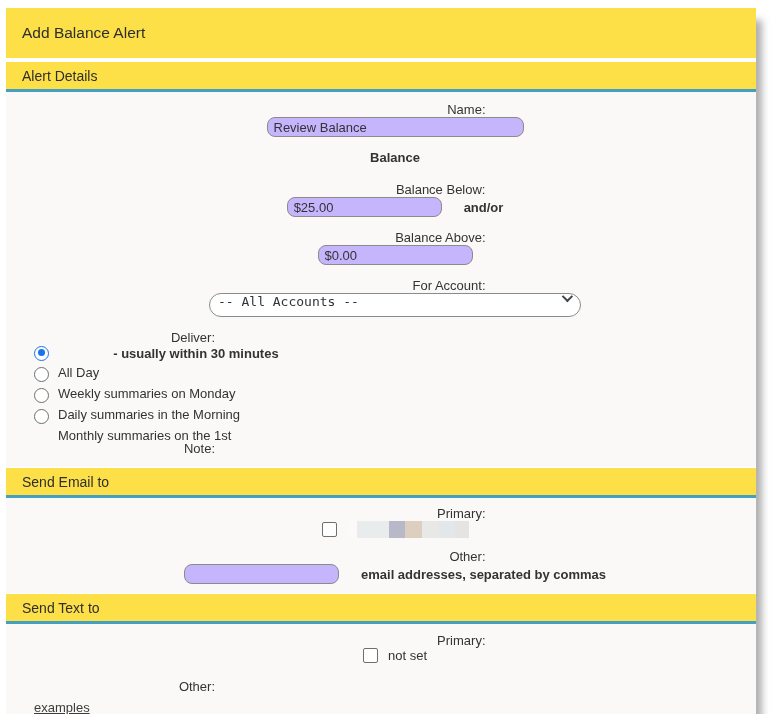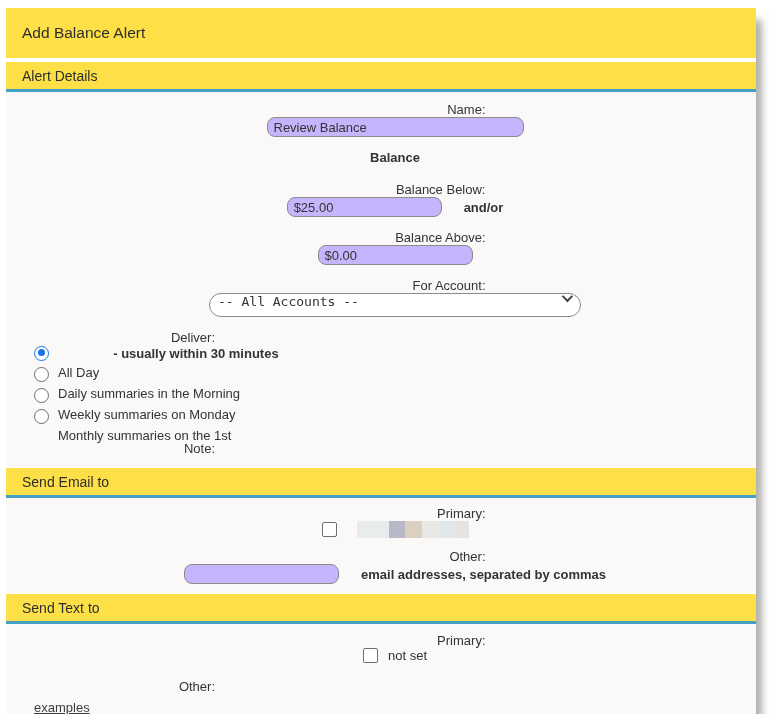--- a/index.html
+++ b/index.html
@@ -145,25 +145,25 @@
       <div class="lbl">Deliver:</div>
       <div class="field">
         <div class="radio-group">
           <div class="radio-row">
             <span class="radio checked"></span>
             <span class="radio-label">All Day</span>
             <span class="radio-suffix">- usually within 30 minutes</span>
           </div>
           <div class="radio-row">
             <span class="radio"></span>
+            <span class="radio-label">Weekly summaries on Monday</span>
+          </div>
+          <div class="radio-row">
+            <span class="radio"></span>
             <span class="radio-label">Daily summaries in the Morning</span>
-          </div>
-          <div class="radio-row">
-            <span class="radio"></span>
-            <span class="radio-label">Weekly summaries on Monday</span>
           </div>
           <div class="radio-row">
             <span class="radio"></span>
             <span class="radio-label">Monthly summaries on the 1st</span>
           </div>
         </div>
       </div>
     </div>
 
     <div class="row top">

